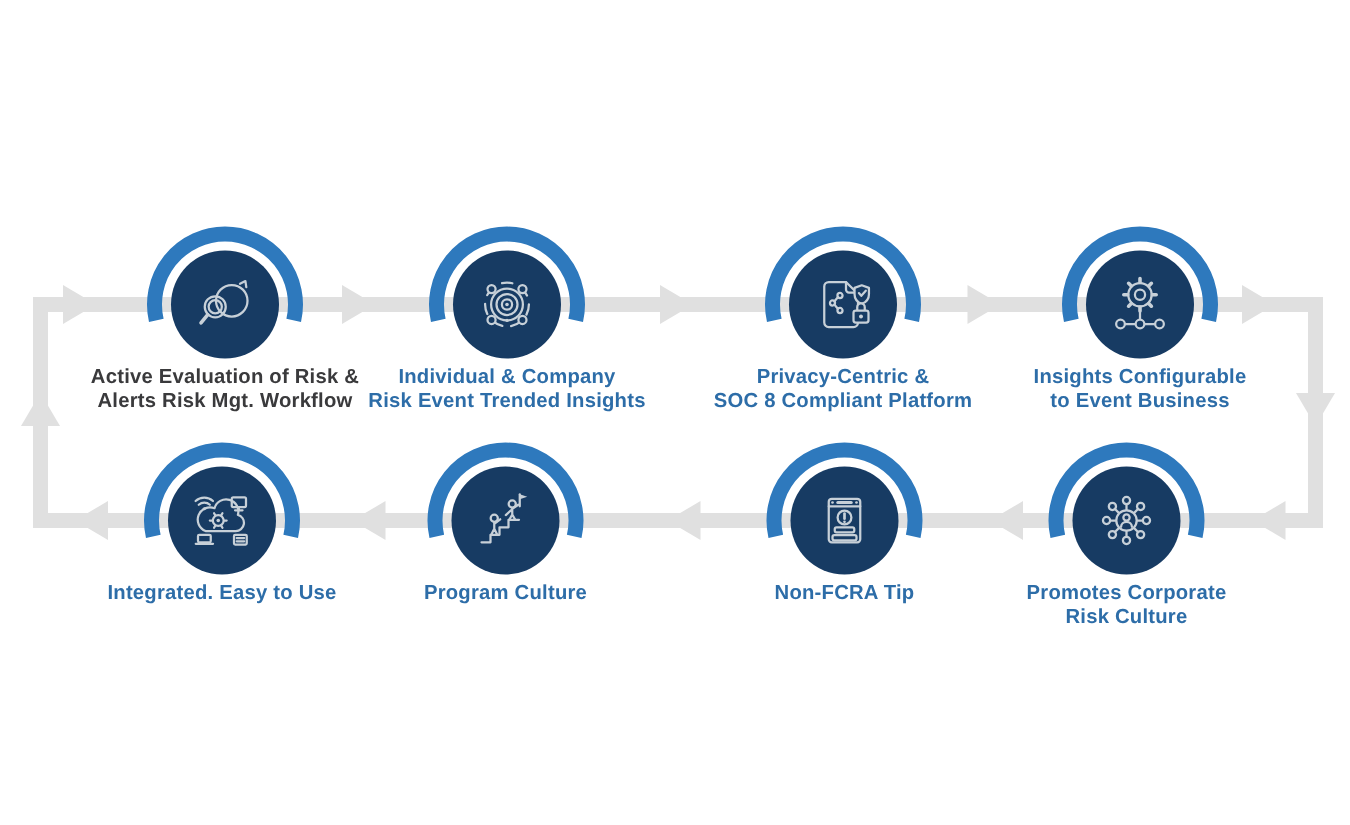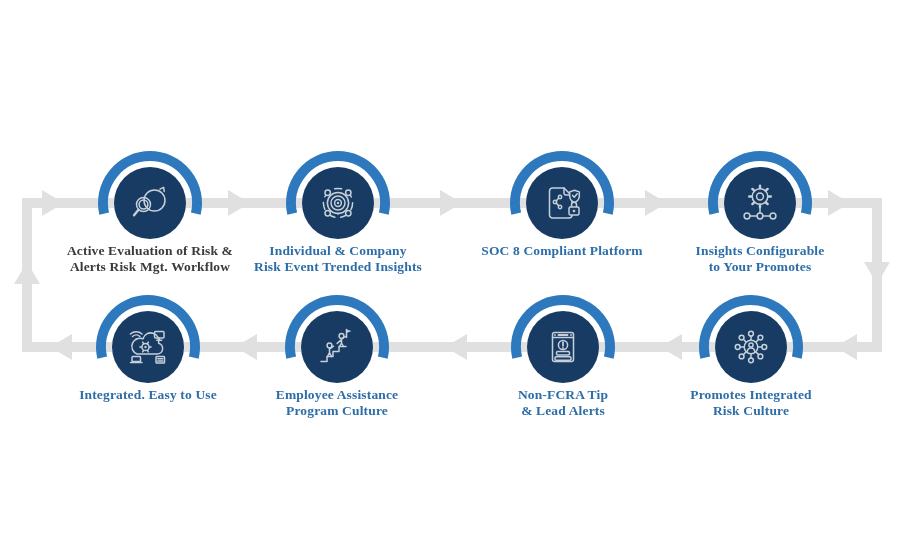--- a/index.html
+++ b/index.html
@@ -1,16 +1,16 @@
 <!DOCTYPE html>
 <html style="--background: #ffffff; --circle-navy: #173b63; --arc-blue: #2e79bd; --arrow-gray: #e0e0e0; --label-blue: #2d6da8; --label-dark: #3a3a3c; --icon-line: #c7d0d8;"><head>
 <meta charset="utf-8">
 <style>
   html,body{margin:0;padding:0;background:#fff;font-family:"Liberation Sans",sans-serif;}
-  #canvas{position:relative;width:900px;height:550px;overflow:hidden;background:var(--background,#ffffff);font-family:Liberation Serif, serif;}
+  #canvas{position:relative;width:900px;height:550px;overflow:hidden;background:var(--background,#ffffff);}
   #flow{position:absolute;left:0;top:0;}
   .loop{fill:none;stroke:var(--arrow-gray,#e0e0e0);stroke-width:10;}
   .ah{fill:var(--arrow-gray,#e0e0e0);}
   .module{position:absolute;width:240px;text-align:center;}
   .emblem{display:block;margin:0 auto;}
   .arc{fill:none;stroke:var(--arc-blue,#2e79bd);stroke-width:10;}
   .disc{fill:var(--circle-navy,#173b63);}
   .icon{stroke:var(--icon-line,#c7d0d8);stroke-width:1.5;stroke-linecap:round;stroke-linejoin:round;fill:none;}
   .icon .fdot{fill:var(--icon-line,#c7d0d8);stroke:none;}
   .icon .mask{fill:var(--circle-navy,#173b63);}
@@ -97,20 +97,21 @@
           <circle cx="-2" cy="4" r="1.7"></circle>
         <path d="M -5.8,-2 L -3.3,-5 M -5.8,0 L -3.4,2.8"></path>
         <path class="mask" d="M 12.5,-12.8 l 4.8,1.7 v 4.2 c 0 3.6 -2.6 5.6 -4.8 6.4 c -2.2 -0.8 -4.8 -2.8 -4.8 -6.4 v -4.2 z"></path>
         <path d="M 10.6,-7.6 l 1.6,1.8 l 3,-3.4"></path>
         <path class="mask" d="M 9.5,4 V 1.8 a 2.5 2.5 0 0 1 5 0 V 4"></path>
         <rect class="mask" x="7" y="4" width="10" height="8" rx="1.5"></rect>
         <circle class="fdot" cx="12" cy="8" r="1.3"></circle>
       </g>
     </svg>
     <div class="label">
+      <div>Privacy-Centric &amp;</div>
       <div>SOC 8 Compliant Platform</div>
     </div>
   </div>
 
   <div class="module" style="left:640px;top:148px">
     <svg class="emblem" width="110" height="92" viewBox="-55 -55 110 92">
       <path class="arc" d="M -45.8 10.6 A 47 47 0 1 1 45.8 10.6"></path>
       <circle class="disc" r="36"></circle>
       <g class="icon">
         <circle cx="0" cy="-6.5" r="7.8"></circle>
@@ -119,21 +120,21 @@
                  M 5.8,-12.3 L 7.6,-14.1 M -5.8,-12.3 L -7.6,-14.1 M 5.8,-0.7 L 7.6,1.1 M -5.8,-0.7 L -7.6,1.1"></path>
         <path d="M 0,4.3 V 10.2"></path>
         <path d="M -13,13 H 13"></path>
         <circle class="mask" cx="-13" cy="13" r="2.9"></circle>
         <circle class="mask" cx="0" cy="13" r="2.9"></circle>
         <circle class="mask" cx="13" cy="13" r="2.9"></circle>
       </g>
     </svg>
     <div class="label">
       <div>Insights Configurable</div>
-      <div>to Your Promotes</div>
+      <div>to Event Business</div>
     </div>
   </div>
 
   <div class="module" style="left:28px;top:292px">
     <svg class="emblem" width="110" height="92" viewBox="-55 -55 110 92">
       <path class="arc" d="M -45.8 10.6 A 47 47 0 1 1 45.8 10.6"></path>
       <circle class="disc" r="36"></circle>
       <g class="icon">
         <path d="M -11,7 H 9 a 5.5 5.5 0 0 0 1.6,-10.8 A 8 8 0 0 0 -5,-8.2 A 6 6 0 0 0 -11,7 Z"></path>
         <circle cx="-2.5" cy="0" r="3.6"></circle>
@@ -162,21 +163,20 @@
         <path d="M -16,14.5 H -10 V 9.5 H -4 V 4.5 H 2 V -0.5 H 9"></path>
         <circle cx="-7.5" cy="-1.5" r="2.4"></circle>
         <path d="M -7.5,1 V 5.5 M -7.5,5.5 L -9.5,9.5 M -7.5,5.5 L -5.5,9.5 M -7.5,2.2 L -3.5,-0.8"></path>
         <circle cx="4.5" cy="-11" r="2.4"></circle>
         <path d="M 4.5,-8.5 V -4 M 4.5,-4 L 2.5,-0.5 M 4.5,-4 L 6.5,-0.5 M 4.5,-7.5 L 0.2,-3.6 M 4.5,-7.8 L 8.5,-10.5"></path>
         <path d="M 9.5,-17.5 V -9.5"></path>
         <path class="fdot" d="M 9.5,-17.5 l 5,1.6 l -5,1.8 z"></path>
       </g>
     </svg>
     <div class="label">
-      <div>Employee Assistance</div>
       <div>Program Culture</div>
     </div>
   </div>
 
   <div class="module" style="left:443px;top:292px">
     <svg class="emblem" width="110" height="92" viewBox="-55 -55 110 92">
       <path class="arc" d="M -45.8 10.6 A 47 47 0 1 1 45.8 10.6"></path>
       <circle class="disc" r="36"></circle>
       <g class="icon">
         <rect x="-10.5" y="-14.5" width="21" height="29" rx="2"></rect>
@@ -186,21 +186,20 @@
           <circle class="fdot" cx="8" cy="-12" r="0.9"></circle>
         <circle cx="0" cy="-2" r="4.6"></circle>
         <path d="M 0,-4.6 V -1.2" stroke-width="1.8"></path>
         <circle class="fdot" cx="0" cy="0.9" r="0.9"></circle>
         <rect x="-6.5" y="4.5" width="13" height="3.4" rx="1.2"></rect>
         <rect x="-8" y="9.8" width="16" height="3.4" rx="1.2"></rect>
       </g>
     </svg>
     <div class="label">
       <div>Non-FCRA Tip</div>
-      <div>&amp; Lead Alerts</div>
     </div>
   </div>
 
   <div class="module" style="left:631px;top:292px">
     <svg class="emblem" width="110" height="92" viewBox="-55 -55 110 92">
       <path class="arc" d="M -45.8 10.6 A 47 47 0 1 1 45.8 10.6"></path>
       <circle class="disc" r="36"></circle>
       <g class="icon">
         <circle r="6.8"></circle>
         <circle cx="0" cy="-2" r="2.1"></circle>
@@ -211,18 +210,18 @@
           <circle cx="-13.3" cy="0" r="2.4"></circle>
         <circle cx="0" cy="-13.3" r="2.4"></circle>
           <circle cx="0" cy="13.3" r="2.4"></circle>
         <circle cx="9.4" cy="-9.4" r="2.4"></circle>
           <circle cx="-9.4" cy="-9.4" r="2.4"></circle>
         <circle cx="-9.4" cy="9.4" r="2.4"></circle>
           <circle cx="9.4" cy="9.4" r="2.4"></circle>
       </g>
     </svg>
     <div class="label">
-      <div>Promotes Integrated</div>
+      <div>Promotes Corporate</div>
       <div>Risk Culture</div>
     </div>
   </div>
 
 </div>
 
 </body></html>

